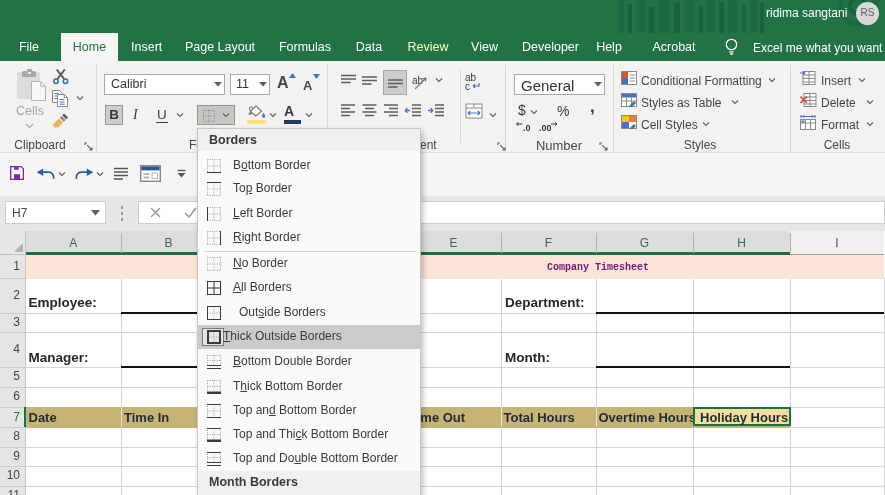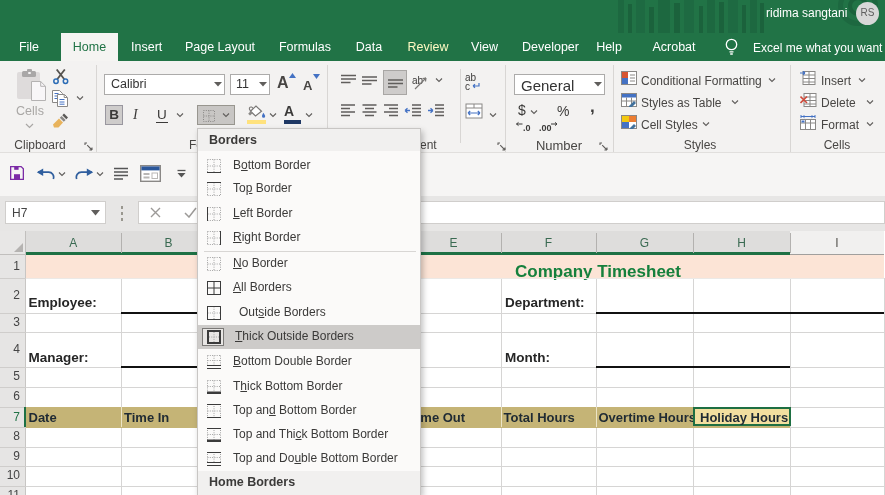--- a/index.html
+++ b/index.html
@@ -394,21 +394,21 @@
   <div style="left:0;top:135.7px;width:25.5px;height:1px;background:#cfcdcb;"></div>
   <div style="left:0;top:155.6px;width:25.5px;height:1px;background:#cfcdcb;"></div>
   <div style="left:0;top:175.8px;width:25.5px;height:1px;background:#cfcdcb;"></div>
   <div style="left:0;top:196px;width:25.5px;height:1px;background:#cfcdcb;"></div>
   <div style="left:0;top:215.5px;width:25.5px;height:1px;background:#cfcdcb;"></div>
   <div style="left:0;top:235px;width:25.5px;height:1px;background:#cfcdcb;"></div>
   <div style="left:0;top:254.5px;width:25.5px;height:1px;background:#cfcdcb;"></div>
   <div style="left:23.5px;top:175.8px;width:2.5px;height:20.5px;background:#1e7145;"></div>
 
   <div style="left:25.5px;top:24.2px;width:858.5px;height:23.6px;background:#fce4d6;"></div>
-  <div class="t" style="left:498px;top:31px;width:200px;text-align:center;font-size:17px;font-weight:bold;color:#15803d;">Company Timesheet</div>
+  <div class="t" style="left:498px;top:31px;width:200px;text-align:center;font-size:10px;font-weight:bold;color:#701a75;font-family:Liberation Mono, monospace;">Company Timesheet</div>
 
   <div style="left:121px;top:47px;width:1px;height:217px;background:#d6d5d4;"></div>
   <div style="left:216px;top:47px;width:1px;height:217px;background:#d6d5d4;"></div>
   <div style="left:311px;top:47px;width:1px;height:217px;background:#d6d5d4;"></div>
   <div style="left:406px;top:47px;width:1px;height:217px;background:#d6d5d4;"></div>
   <div style="left:501px;top:47px;width:1px;height:217px;background:#d6d5d4;"></div>
   <div style="left:596px;top:47px;width:1px;height:217px;background:#d6d5d4;"></div>
   <div style="left:693px;top:47px;width:1px;height:217px;background:#d6d5d4;"></div>
   <div style="left:790px;top:47px;width:1px;height:217px;background:#d6d5d4;"></div>
   <div style="left:883.5px;top:47px;width:1px;height:217px;background:#d6d5d4;"></div>
@@ -515,21 +515,21 @@
         <rect x="0.5" y="0.5" width="13" height="13" stroke="#3b3b3b" fill="none"></rect>
       </svg>
   <div class="t" style="left:35px;top:175.5px;font-size:12px;color:#3b3a39;margin-left:6px;">Out<u>s</u>ide Borders</div>
 
   <svg style="left:9px;top:200.9px;" width="14" height="14" viewBox="0 0 14 14">
         <g stroke="#a3a3a3" stroke-dasharray="1 1.3" fill="none">
           <path d="M7 2V12M2 7H12"></path>
         </g>
         <rect x="1" y="1" width="12" height="12" stroke="#3b3b3b" stroke-width="2" fill="none"></rect>
       </svg>
-  <div class="t" style="left:37px;top:199.9px;font-size:12px;color:#3b3a39;"><u>T</u>hick Outside Borders</div>
+  <div class="t" style="left:25px;top:199.9px;font-size:12px;color:#3b3a39;"><u>T</u>hick Outside Borders</div>
 
   <svg style="left:9px;top:226.4px;" width="14" height="14" viewBox="0 0 14 14">
         <g stroke="#a3a3a3" stroke-dasharray="1 1.3" fill="none">
           <path d="M0.5 0.5H13.5M0.5 0.5V10M13.5 0.5V10M7 0.5V10M0.5 5.5H13.5"></path>
         </g>
         <path d="M0 10.5H14M0 13.5H14" stroke="#3b3b3b"></path>
       </svg>
   <div class="t" style="left:35px;top:225.4px;font-size:12px;color:#3b3a39;"><u>B</u>ottom Double Border</div>
 
   <svg style="left:9px;top:250.7px;" width="14" height="14" viewBox="0 0 14 14">
@@ -559,16 +559,16 @@
 
   <svg style="left:9px;top:322.9px;" width="14" height="14" viewBox="0 0 14 14">
         <g stroke="#a3a3a3" stroke-dasharray="1 1.3" fill="none">
           <path d="M0.5 2V10M13.5 2V10M7 2V10M0.5 5.5H13.5"></path>
         </g>
         <path d="M0 0.5H14M0 10.5H14M0 13.5H14" stroke="#3b3b3b"></path>
       </svg>
   <div class="t" style="left:35px;top:321.9px;font-size:12px;color:#3b3a39;">Top and Do<u>u</u>ble Bottom Border</div>
 
   <div style="left:0;top:342px;width:222px;height:25px;background:#f1f0ef;"></div>
-  <div class="t" style="left:11px;top:346px;font-size:12.5px;font-weight:bold;color:#3b3a39;">Home Borders</div>
+  <div class="t" style="left:11px;top:346px;font-size:12.5px;font-weight:bold;color:#3b3a39;">Month Borders</div>
 </div>
 
 </div>
 
 </body></html>

